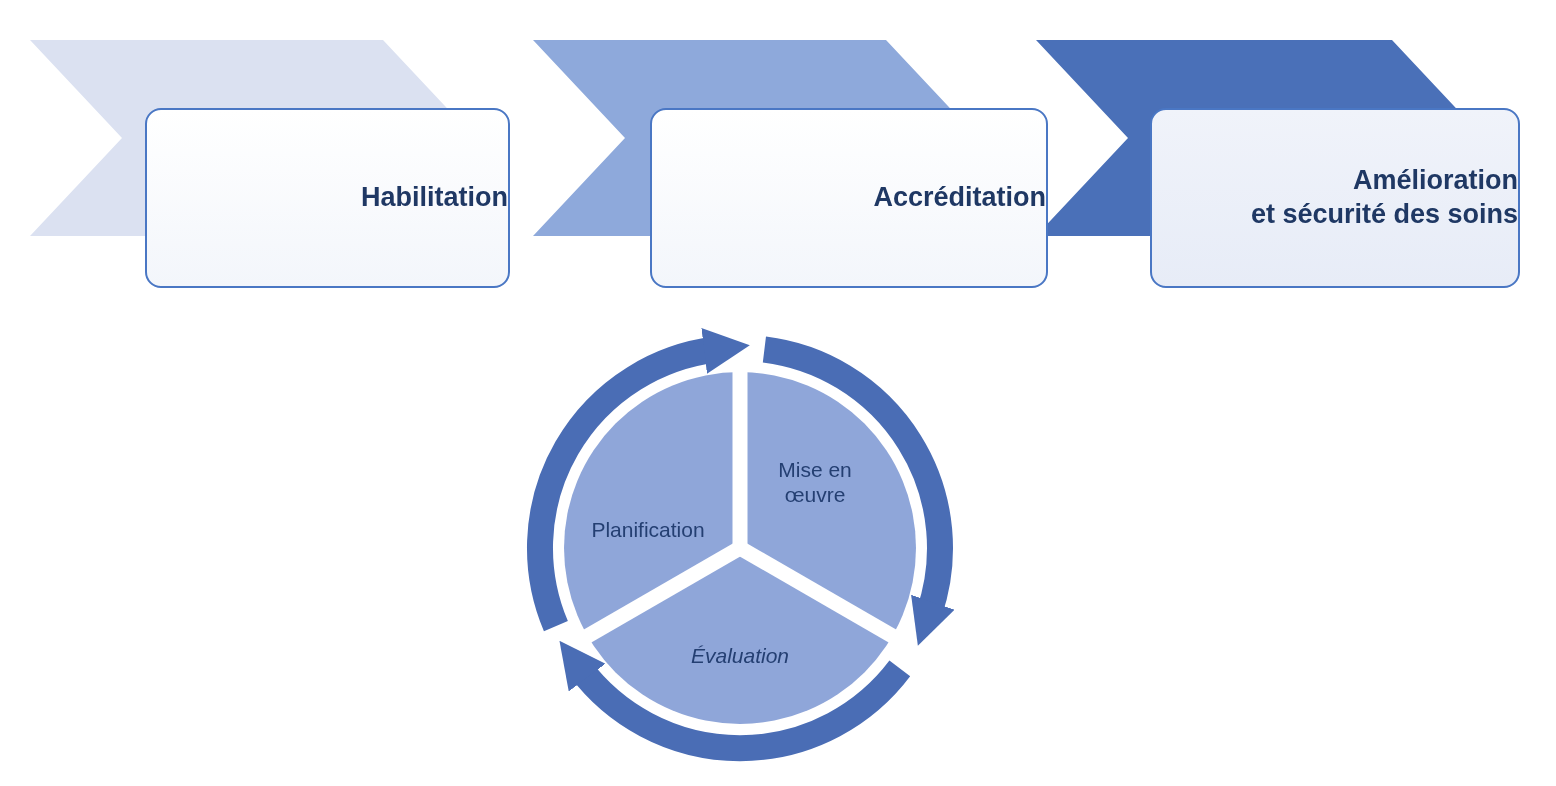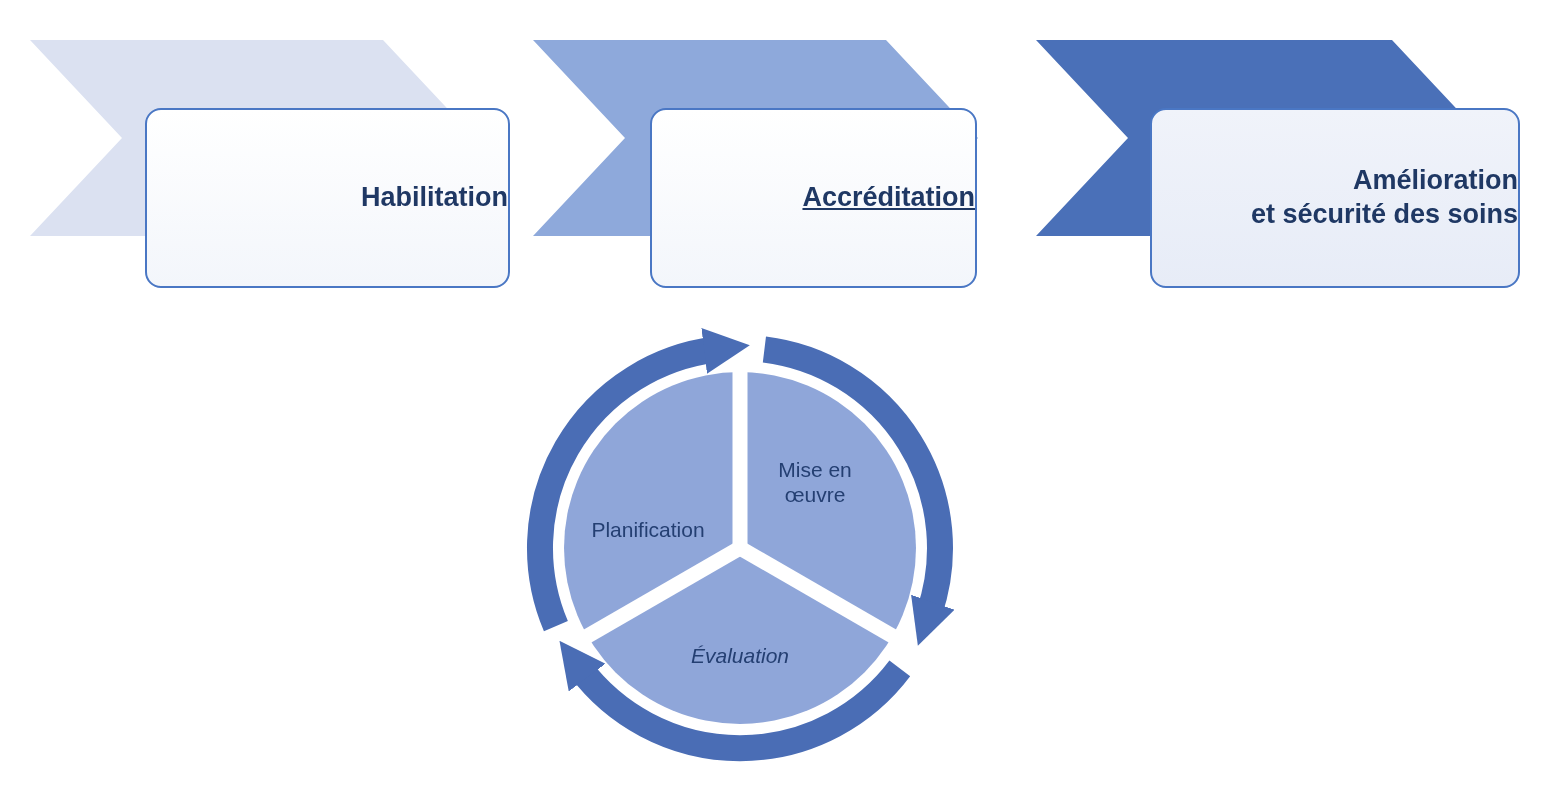--- a/index.html
+++ b/index.html
@@ -36,21 +36,21 @@
     align-items: flex-end;
     justify-content: center;
     text-align: center;
     color: var(--title-text, #1f3864);
     font-weight: bold;
     font-size: 27px;
     line-height: 1.25;
     background: linear-gradient(#ffffff, #f3f6fb);
   }
   .box-1 { left: 145px;  width: 365px; }
-  .box-2 { left: 650px;  width: 327px; text-decoration: underline; }
+  .box-2 { left: 650px;  width: 398px; }
   .box-3 { left: 1150px; width: 370px; background: linear-gradient(#f0f3fa, #e7ecf7); }
 
   
   .cycle {
     position: absolute;
     left: 510px;
     top: 318px;
     width: 460px;
     height: 460px;
   }

